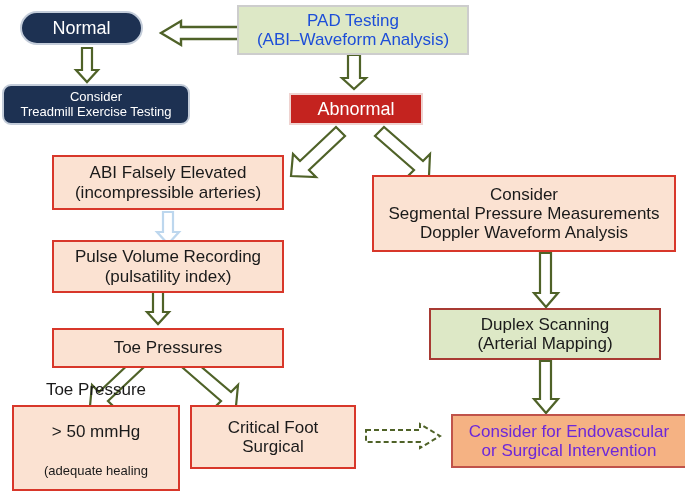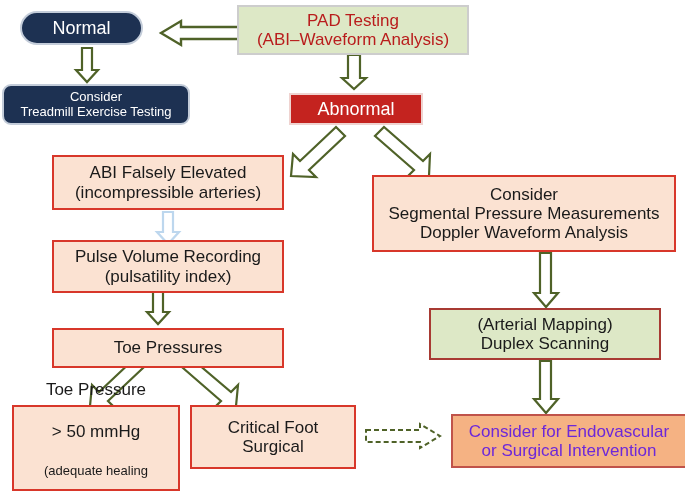--- a/index.html
+++ b/index.html
@@ -37,21 +37,21 @@
   }
   .navy-round {
     background: #1d3152;
     border: 2px solid #c3ccd9;
     color: #ffffff;
     border-radius: 9px;
   }
   .green {
     background: #dde8c6;
     border: 2px solid #cdcdcd;
-    color: #b91c1c;
+    color: #1d4ed8;
   }
   .green-red {
     background: #dde8c6;
     border: 2px solid #a83a33;
     color: #1a1a1a;
   }
   .red {
     background: #c4231f;
     border: 2px solid #efd3d0;
     color: #ffffff;
@@ -192,22 +192,22 @@
     <span class="ln">Surgical</span>
   </div>
 
   <div class="node peach" style="left:372px; top:175px; width:304px; height:77px; font-size:17px;">
     <span class="ln">Consider</span>
     <span class="ln">Segmental Pressure Measurements</span>
     <span class="ln">Doppler Waveform Analysis</span>
   </div>
 
   <div class="node green-red" style="left:429px; top:308px; width:232px; height:52px; font-size:17px;">
+    <span class="ln">Duplex Scanning</span>
     <span class="ln">(Arterial Mapping)</span>
-    <span class="ln">Duplex Scanning</span>
   </div>
 
   <div class="node orange" style="left:435px; top:414px; width:236px; height:54px; font-size:17px;">
     <span class="ln">Consider for Endovascular</span>
     <span class="ln">or Surgical Intervention</span>
   </div>
 
 </div>
 
 </body></html>

